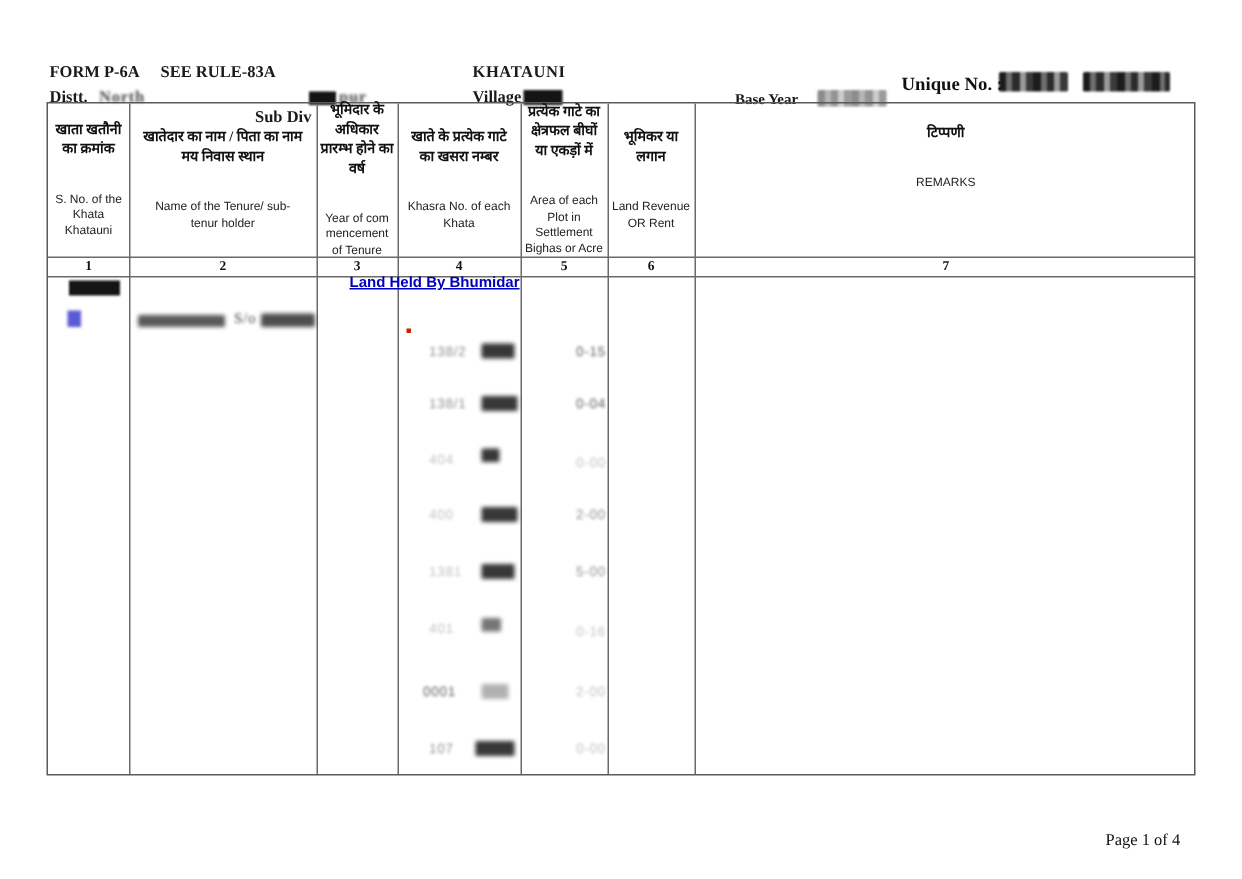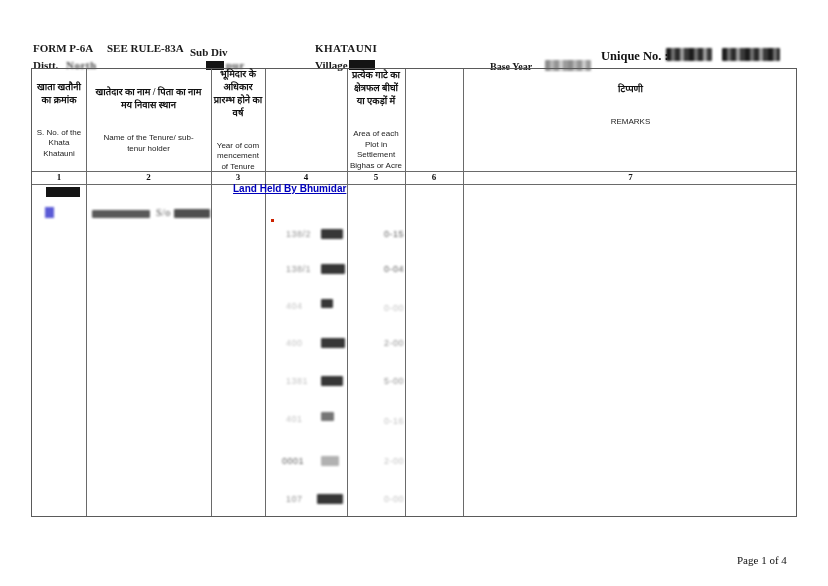--- a/index.html
+++ b/index.html
@@ -57,21 +57,21 @@
 
   <span class="abs h-label" style="left:33px; top:42px;">FORM P-6A</span>
   <span class="abs h-label" style="left:107px; top:42px;">SEE RULE-83A</span>
   <span class="abs h-label" style="left:315px; top:42px; letter-spacing:0.4px;">KHATAUNI</span>
   <span class="abs unique" style="left:601px; top:49px;">Unique No. :</span>
   <span class="abs pixel" style="left:666px; top:48px; width:46px; height:13px;"></span>
   <span class="abs pixel" style="left:722px; top:48px; width:58px; height:13px;"></span>
 
   <span class="abs h-label" style="left:33px; top:59px;">Distt.</span>
   <span class="abs blurtxt b" style="left:66px; top:59px; font-size:11px;">North</span>
-  <span class="abs h-label" style="left:170px; top:46px;margin-left:20px;">Sub Div</span>
+  <span class="abs h-label" style="left:170px; top:72px;">Sub Div</span>
   <span class="abs redact-black" style="left:206px; top:61px; width:18px; height:9px;"></span>
   <span class="abs blurtxt b" style="left:226px; top:59px; font-size:11px;">pur</span>
   <span class="abs h-label" style="left:315px; top:59px;">Village</span>
   <span class="abs redact-black" style="left:349px; top:60px; width:26px; height:10px;"></span>
   <span class="abs h-label" style="left:490px; top:61px; font-size:10px;">Base Year</span>
   <span class="abs pixel" style="left:545px; top:60px; width:46px; height:11px; opacity:0.5;"></span>
 
   <div class="tframe">
 
     <div class="vline" style="left:54px;"></div>
@@ -89,23 +89,31 @@
       <div class="en">S. No. of the Khata Khatauni</div>
     </div>
     <div class="hcell" style="left:179px; width:54px; padding:0 2px;">
       <div class="hi">भूमिदार के अधिकार प्रारम्भ होने का वर्ष</div>
       <div class="en">Year of com mencement of Tenure</div>
     </div>
     <div class="hcell" style="left:54px; width:125px; padding:0 5px;">
       <div class="hi">खातेदार का नाम / पिता का नाम मय निवास स्थान</div>
       <div class="en" style="width:95px;">Name of the Tenure/ sub-tenur holder</div>
     </div>
+    <div class="hcell" style="left:233px; width:82px; padding:0 6px;">
+      <div class="hi">खाते के प्रत्येक गाटे का खसरा नम्बर</div>
+      <div class="en">Khasra No. of each Khata</div>
+    </div>
     <div class="hcell" style="left:315px; width:58px; padding:0 2px;">
       <div class="hi">प्रत्येक गाटे का क्षेत्रफल बीघों या एकड़ों में</div>
       <div class="en">Area of each Plot in Settlement Bighas or Acre</div>
+    </div>
+    <div class="hcell" style="left:373px; width:58px; padding:0 2px;">
+      <div class="hi">भूमिकर या लगान</div>
+      <div class="en">Land Revenue OR Rent</div>
     </div>
     <div class="hcell" style="left:431px; width:335px; justify-content:flex-start; padding-top:14px;">
       <div class="hi">टिप्पणी</div>
       <div class="en">REMARKS</div>
     </div>
 
     <div class="ncell" style="left:0; width:54px;">1</div>
     <div class="ncell" style="left:54px; width:125px;">2</div>
     <div class="ncell" style="left:179px; width:54px;">3</div>
     <div class="ncell" style="left:233px; width:82px;">4</div>

